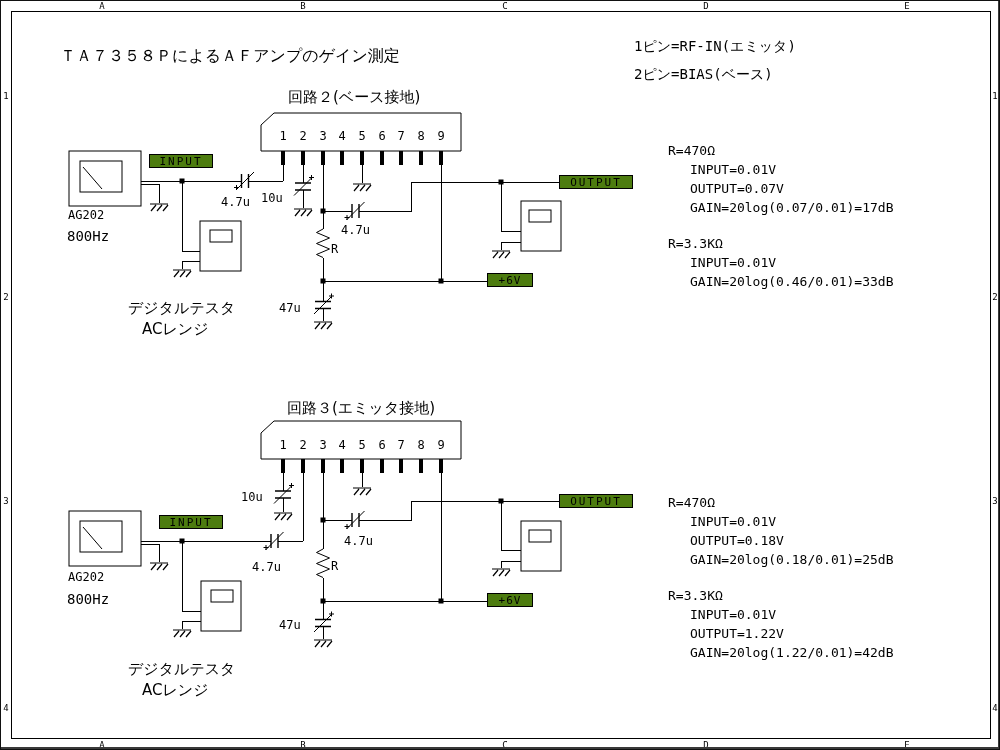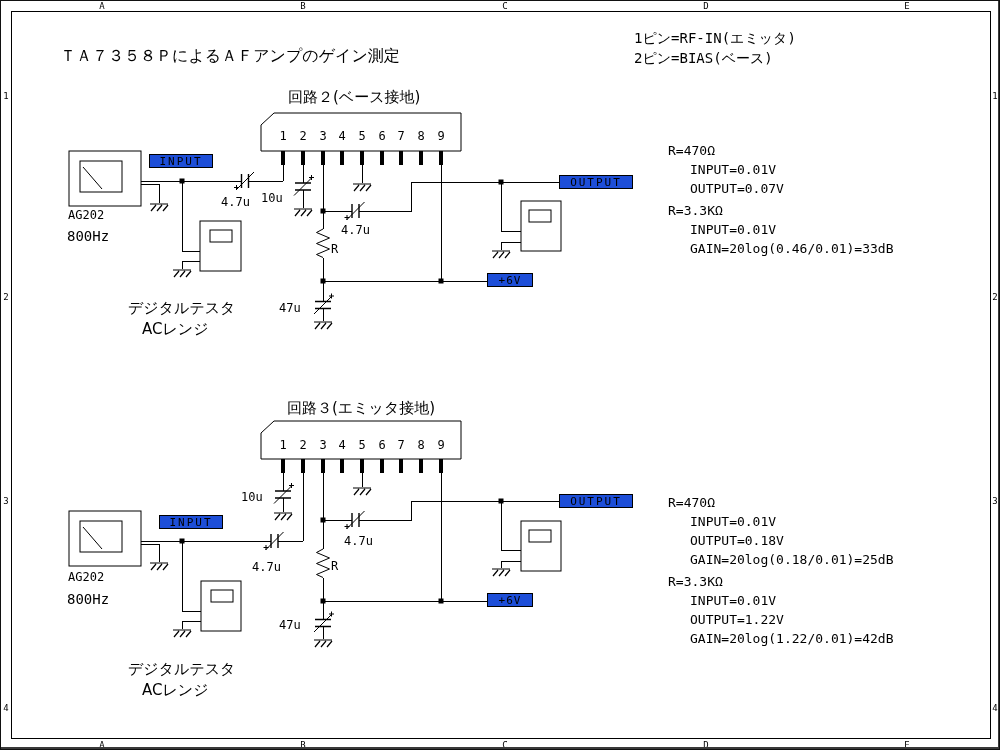--- a/index.html
+++ b/index.html
@@ -8,28 +8,28 @@
   #frame{position:absolute;left:10px;top:10px;width:980px;height:728px;
          box-sizing:border-box;border:1px solid #000;}
   #schem{position:absolute;left:0;top:0;}
   .strip-b{position:absolute;left:0;top:746px;width:1000px;height:4px;background:#3a3a3a;}
   .strip-r{position:absolute;left:997px;top:0;width:3px;height:750px;background:#3a3a3a;}
   .t{position:absolute;color:#000;white-space:nowrap;
      font-family:"DejaVu Sans Mono","DejaVu Sans",monospace;line-height:1.2;}
   .jp{font-family:"DejaVu Sans","Liberation Sans",sans-serif;margin-top:8px;}
   .ruler{font-size:9px;width:10px;text-align:center;}
   .pin{font-size:12px;width:8px;text-align:center;}
-  .lblbox{position:absolute;box-sizing:border-box;border:1px solid #000;background:#1d4ed8;
+  .lblbox{position:absolute;box-sizing:border-box;border:1px solid #000;background:#4d7c0f;
           display:flex;align-items:center;justify-content:center;color:#000;
           font-family:"DejaVu Sans Mono",monospace;font-size:11px;letter-spacing:2px;}
   .results{position:absolute;color:#000;font-family:"DejaVu Sans Mono","DejaVu Sans",monospace;}
   .rl{height:19px;line-height:19px;font-size:13px;white-space:nowrap;}
   .ind{padding-left:22px;}
-  .gap{margin-top:3px;}
-  .notes .rl{height:20px;line-height:20px;font-size:14px;}
+  .gap{margin-top:17px;}
+  .notes .rl{height:20px;line-height:20px;font-size:14px;margin-top:8px;}
 </style>
 </head>
 <body>
 
 <div id="screen">
 
   <div id="frame"></div>
 
   <span class="t ruler" style="left:96px;top:0">A</span>
   <span class="t ruler" style="left:297px;top:0">B</span>
@@ -225,20 +225,21 @@
   <div class="t" style="left:278px;top:300px;font-size:12px">47u</div>
   <div class="t" style="left:330px;top:241px;font-size:12px">R</div>
   <div class="t jp" style="left:127px;top:290px;font-size:15px">デジタルテスタ</div>
   <div class="t jp" style="left:141px;top:311px;font-size:15px">ACレンジ</div>
 
   <div class="results" style="left:667px;top:140px">
     <div>
       <div class="rl">R=470Ω</div>
       <div class="rl ind">INPUT=0.01V</div>
       <div class="rl ind">OUTPUT=0.07V</div>
+      <div class="rl ind">GAIN=20log(0.07/0.01)=17dB</div>
     </div>
     <div class="gap">
       <div class="rl">R=3.3KΩ</div>
       <div class="rl ind">INPUT=0.01V</div>
       <div class="rl ind">GAIN=20log(0.46/0.01)=33dB</div>
     </div>
   </div>
 
   <div class="t jp" style="left:286px;top:390px;font-size:15px">回路３(エミッタ接地)</div>
   <span class="t pin" style="left:278px;top:437px">1</span>

